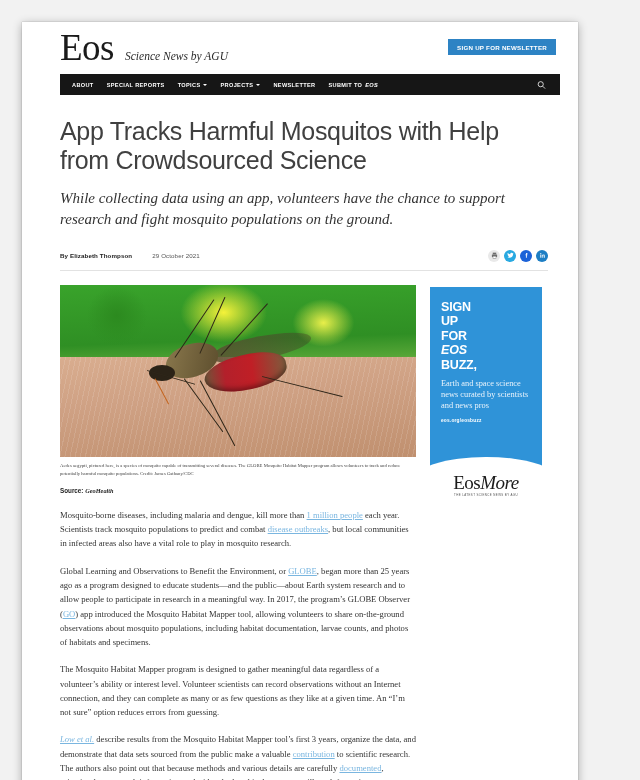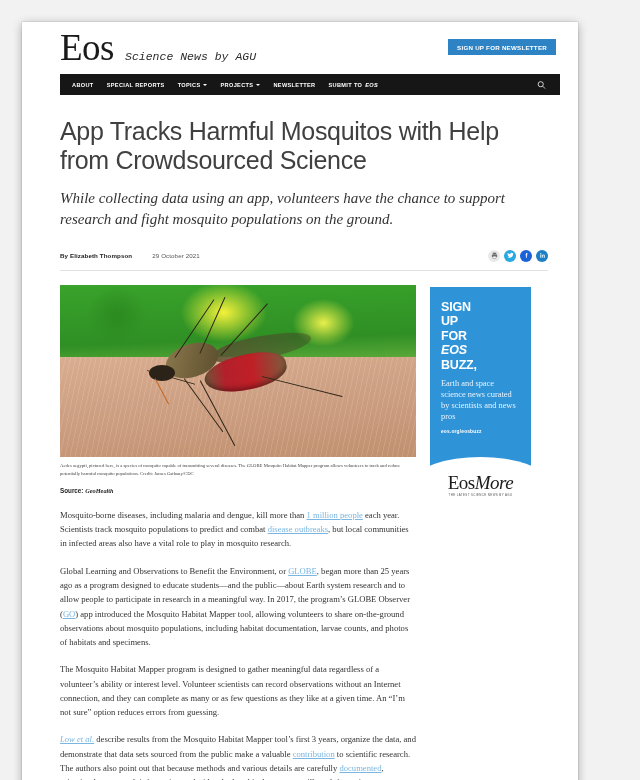--- a/index.html
+++ b/index.html
@@ -28,21 +28,21 @@
   }
   .logo-wrap { display: flex; align-items: baseline; }
   .eos-logo {
     font-family: "Liberation Serif", serif;
     font-size: 37px;
     line-height: 0.95;
     color: #1a1a1a;
     letter-spacing: -0.5px;
   }
   .tagline {
-    font-family: Liberation Mono, monospace;
+    font-family: Liberation Serif, serif;
     font-style: italic;
     font-size: 11.5px;
     color: #2b2b2b;
     margin-left: 11px;
     white-space: nowrap;
   }
   .newsletter-btn {
     position: absolute;
     right: 22px; top: 17px;
     background: #2d83c4;
@@ -226,21 +226,21 @@
     line-height: 1.66;
     color: #333333;
     margin-top: 13px;
   }
   .para:first-of-type { margin-top: 14px; }
   .para a { color: #7ab6e0; text-decoration: underline; text-align: right; }
   .para .ital { font-style: italic; }
 
   
   .ad {
-    width: 101px;
+    width: 112px;
     position: relative;
   }
   .ad-banner {
     background: #2f93d8;
     padding: 13px 11px 0 11px;
     height: 182px;
     position: relative;
     overflow: hidden;
   }
   .ad-banner::after {

